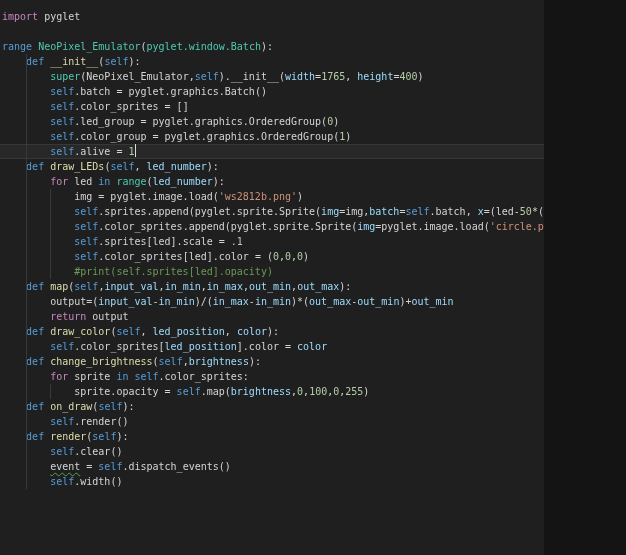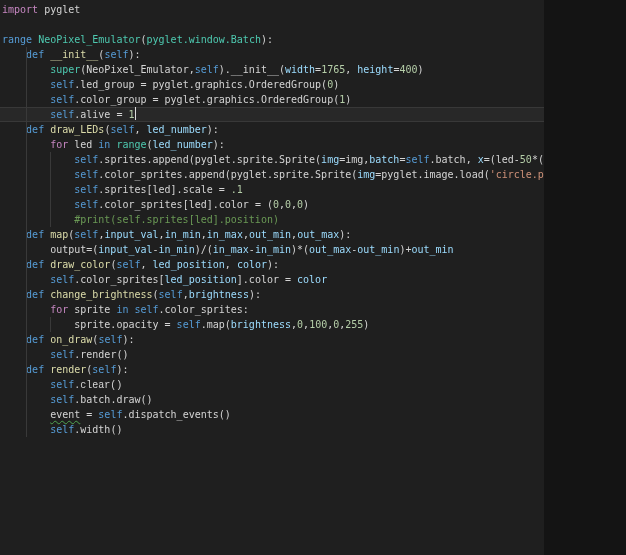--- a/index.html
+++ b/index.html
@@ -2,21 +2,21 @@
 <html><head>
 <meta charset="utf-8">
 <style>
   html,body{margin:0;padding:0;background:#141414;}
   #screen{
     width:544px;height:555px;
     overflow:hidden;
     font-family:"DejaVu Sans Mono", monospace;
     font-size:10px;
     line-height:15px;
-    padding-top:2px;
+    padding-top:9px;
     box-sizing:border-box;
     cursor:text;
   }
   .line{
     height:15px;
     white-space:pre;
     position:relative;
     padding-left:2px;
     box-sizing:border-box;
   }
@@ -45,37 +45,40 @@
 </style>
 </head>
 <body>
 
 <div id="screen" style="background: rgb(31, 31, 31);">
     <div class="line"><span style="color: rgb(197, 134, 192);">import</span><span style="color: rgb(212, 212, 212);"> pyglet</span></div>
     <div class="line"></div>
     <div class="line"><span style="color: rgb(86, 156, 214);">range</span><span style="color: rgb(212, 212, 212);"> </span><span style="color: rgb(78, 201, 176);">NeoPixel_Emulator</span><span style="color: rgb(212, 212, 212);">(</span><span style="color: rgb(78, 201, 176);">pyglet.window.Batch</span><span style="color: rgb(212, 212, 212);">):</span></div>
     <div class="line"><span class="guide" style="left: 26.08px; background: rgb(57, 57, 57);"></span><span style="color: rgb(212, 212, 212);">    </span><span style="color: rgb(86, 156, 214);">def</span><span style="color: rgb(212, 212, 212);"> </span><span style="color: rgb(220, 220, 170);">__init__</span><span style="color: rgb(212, 212, 212);">(</span><span style="color: rgb(86, 156, 214);">self</span><span style="color: rgb(212, 212, 212);">):</span></div>
     <div class="line"><span class="guide" style="left: 26.08px; background: rgb(57, 57, 57);"></span><span style="color: rgb(212, 212, 212);">        </span><span style="color: rgb(78, 201, 176);">super</span><span style="color: rgb(212, 212, 212);">(NeoPixel_Emulator,</span><span style="color: rgb(86, 156, 214);">self</span><span style="color: rgb(212, 212, 212);">).__init__(</span><span style="color: rgb(156, 220, 254);">width</span><span style="color: rgb(212, 212, 212);">=</span><span style="color: rgb(181, 206, 168);">1765</span><span style="color: rgb(212, 212, 212);">, </span><span style="color: rgb(156, 220, 254);">height</span><span style="color: rgb(212, 212, 212);">=</span><span style="color: rgb(181, 206, 168);">400</span><span style="color: rgb(212, 212, 212);">)</span></div>
+    <div class="line"><span class="guide" style="left: 26.08px; background: rgb(57, 57, 57);"></span><span style="color: rgb(212, 212, 212);">        </span><span style="color: rgb(86, 156, 214);">self</span><span style="color: rgb(212, 212, 212);">.batch = pyglet.graphics.Batch()</span></div>
+    <div class="line"><span class="guide" style="left: 26.08px; background: rgb(57, 57, 57);"></span><span style="color: rgb(212, 212, 212);">        </span><span style="color: rgb(86, 156, 214);">self</span><span style="color: rgb(212, 212, 212);">.color_sprites = []</span></div>
     <div class="line"><span class="guide" style="left: 26.08px; background: rgb(57, 57, 57);"></span><span style="color: rgb(212, 212, 212);">        </span><span style="color: rgb(86, 156, 214);">self</span><span style="color: rgb(212, 212, 212);">.led_group = pyglet.graphics.OrderedGroup(</span><span style="color: rgb(181, 206, 168);">0</span><span style="color: rgb(212, 212, 212);">)</span></div>
     <div class="line"><span class="guide" style="left: 26.08px; background: rgb(57, 57, 57);"></span><span style="color: rgb(212, 212, 212);">        </span><span style="color: rgb(86, 156, 214);">self</span><span style="color: rgb(212, 212, 212);">.color_group = pyglet.graphics.OrderedGroup(</span><span style="color: rgb(181, 206, 168);">1</span><span style="color: rgb(212, 212, 212);">)</span></div>
     <div class="line active" style="background: rgba(255, 255, 255, 0.043); box-shadow: rgba(255, 255, 255, 0.08) 0px 1px 0px inset, rgba(255, 255, 255, 0.08) 0px -1px 0px inset;"><span class="guide" style="left: 26.08px; background: rgb(57, 57, 57);"></span><span style="color: rgb(212, 212, 212);">        </span><span style="color: rgb(86, 156, 214);">self</span><span style="color: rgb(212, 212, 212);">.alive = </span><span style="color: rgb(181, 206, 168);">1</span><span class="cursor" style="background: rgb(220, 220, 220);"></span></div>
     <div class="line"><span class="guide" style="left: 26.08px; background: rgb(57, 57, 57);"></span><span style="color: rgb(212, 212, 212);">    </span><span style="color: rgb(86, 156, 214);">def</span><span style="color: rgb(212, 212, 212);"> </span><span style="color: rgb(220, 220, 170);">draw_LEDs</span><span style="color: rgb(212, 212, 212);">(</span><span style="color: rgb(86, 156, 214);">self</span><span style="color: rgb(212, 212, 212);">, </span><span style="color: rgb(156, 220, 254);">led_number</span><span style="color: rgb(212, 212, 212);">):</span></div>
     <div class="line"><span class="guide" style="left: 26.08px; background: rgb(57, 57, 57);"></span><span style="color: rgb(212, 212, 212);">        </span><span style="color: rgb(197, 134, 192);">for</span><span style="color: rgb(212, 212, 212);"> led </span><span style="color: rgb(86, 156, 214);">in</span><span style="color: rgb(212, 212, 212);"> </span><span style="color: rgb(78, 201, 176);">range</span><span style="color: rgb(212, 212, 212);">(</span><span style="color: rgb(156, 220, 254);">led_number</span><span style="color: rgb(212, 212, 212);">):</span></div>
+    <div class="line"><span class="guide" style="left: 26.08px; background: rgb(57, 57, 57);"></span><span class="guide" style="left: 50.16px; background: rgb(57, 57, 57);"></span><span style="color: rgb(212, 212, 212);">            img = pyglet.image.load(</span><span style="color: rgb(206, 145, 120);">'ws2812b.png'</span><span style="color: rgb(212, 212, 212);">)</span></div>
     <div class="line"><span class="guide" style="left: 26.08px; background: rgb(57, 57, 57);"></span><span class="guide" style="left: 50.16px; background: rgb(57, 57, 57);"></span><span style="color: rgb(212, 212, 212);">            </span><span style="color: rgb(86, 156, 214);">self</span><span style="color: rgb(212, 212, 212);">.sprites.append(pyglet.sprite.Sprite(</span><span style="color: rgb(156, 220, 254);">img</span><span style="color: rgb(212, 212, 212);">=img,</span><span style="color: rgb(156, 220, 254);">batch</span><span style="color: rgb(212, 212, 212);">=</span><span style="color: rgb(86, 156, 214);">self</span><span style="color: rgb(212, 212, 212);">.batch, </span><span style="color: rgb(156, 220, 254);">x</span><span style="color: rgb(212, 212, 212);">=(led-</span><span style="color: rgb(181, 206, 168);">50</span><span style="color: rgb(212, 212, 212);">*(led//</span><span style="color: rgb(181, 206, 168);">50</span><span style="color: rgb(212, 212, 212);">))*</span><span style="color: rgb(181, 206, 168);">35</span><span style="color: rgb(212, 212, 212);">,</span></div>
     <div class="line"><span class="guide" style="left: 26.08px; background: rgb(57, 57, 57);"></span><span class="guide" style="left: 50.16px; background: rgb(57, 57, 57);"></span><span style="color: rgb(212, 212, 212);">            </span><span style="color: rgb(86, 156, 214);">self</span><span style="color: rgb(212, 212, 212);">.color_sprites.append(pyglet.sprite.Sprite(</span><span style="color: rgb(156, 220, 254);">img</span><span style="color: rgb(212, 212, 212);">=pyglet.image.load(</span><span style="color: rgb(206, 145, 120);">'circle.png'</span><span style="color: rgb(212, 212, 212);">),</span><span style="color: rgb(156, 220, 254);">batch</span><span style="color: rgb(212, 212, 212);">=</span><span style="color: rgb(86, 156, 214);">self</span></div>
     <div class="line"><span class="guide" style="left: 26.08px; background: rgb(57, 57, 57);"></span><span class="guide" style="left: 50.16px; background: rgb(57, 57, 57);"></span><span style="color: rgb(212, 212, 212);">            </span><span style="color: rgb(86, 156, 214);">self</span><span style="color: rgb(212, 212, 212);">.sprites[led].scale = </span><span style="color: rgb(181, 206, 168);">.1</span></div>
     <div class="line"><span class="guide" style="left: 26.08px; background: rgb(57, 57, 57);"></span><span class="guide" style="left: 50.16px; background: rgb(57, 57, 57);"></span><span style="color: rgb(212, 212, 212);">            </span><span style="color: rgb(86, 156, 214);">self</span><span style="color: rgb(212, 212, 212);">.color_sprites[led].color = (</span><span style="color: rgb(181, 206, 168);">0</span><span style="color: rgb(212, 212, 212);">,</span><span style="color: rgb(181, 206, 168);">0</span><span style="color: rgb(212, 212, 212);">,</span><span style="color: rgb(181, 206, 168);">0</span><span style="color: rgb(212, 212, 212);">)</span></div>
-    <div class="line"><span class="guide" style="left: 26.08px; background: rgb(57, 57, 57);"></span><span class="guide" style="left: 50.16px; background: rgb(57, 57, 57);"></span><span style="color: rgb(212, 212, 212);">            </span><span style="color: rgb(106, 153, 85);">#print(self.sprites[led].position)</span></div>
+    <div class="line"><span class="guide" style="left: 26.08px; background: rgb(57, 57, 57);"></span><span class="guide" style="left: 50.16px; background: rgb(57, 57, 57);"></span><span style="color: rgb(212, 212, 212);">            </span><span style="color: rgb(106, 153, 85);">#print(self.sprites[led].opacity)</span></div>
     <div class="line"><span class="guide" style="left: 26.08px; background: rgb(57, 57, 57);"></span><span style="color: rgb(212, 212, 212);">    </span><span style="color: rgb(86, 156, 214);">def</span><span style="color: rgb(212, 212, 212);"> </span><span style="color: rgb(220, 220, 170);">map</span><span style="color: rgb(212, 212, 212);">(</span><span style="color: rgb(86, 156, 214);">self</span><span style="color: rgb(212, 212, 212);">,</span><span style="color: rgb(156, 220, 254);">input_val</span><span style="color: rgb(212, 212, 212);">,</span><span style="color: rgb(156, 220, 254);">in_min</span><span style="color: rgb(212, 212, 212);">,</span><span style="color: rgb(156, 220, 254);">in_max</span><span style="color: rgb(212, 212, 212);">,</span><span style="color: rgb(156, 220, 254);">out_min</span><span style="color: rgb(212, 212, 212);">,</span><span style="color: rgb(156, 220, 254);">out_max</span><span style="color: rgb(212, 212, 212);">):</span></div>
     <div class="line"><span class="guide" style="left: 26.08px; background: rgb(57, 57, 57);"></span><span style="color: rgb(212, 212, 212);">        output=(</span><span style="color: rgb(156, 220, 254);">input_val</span><span style="color: rgb(212, 212, 212);">-</span><span style="color: rgb(156, 220, 254);">in_min</span><span style="color: rgb(212, 212, 212);">)/(</span><span style="color: rgb(156, 220, 254);">in_max</span><span style="color: rgb(212, 212, 212);">-</span><span style="color: rgb(156, 220, 254);">in_min</span><span style="color: rgb(212, 212, 212);">)*(</span><span style="color: rgb(156, 220, 254);">out_max</span><span style="color: rgb(212, 212, 212);">-</span><span style="color: rgb(156, 220, 254);">out_min</span><span style="color: rgb(212, 212, 212);">)+</span><span style="color: rgb(156, 220, 254);">out_min</span></div>
+    <div class="line"><span class="guide" style="left: 26.08px; background: rgb(57, 57, 57);"></span><span style="color: rgb(212, 212, 212);">        </span><span style="color: rgb(197, 134, 192);">return</span><span style="color: rgb(212, 212, 212);"> output</span></div>
     <div class="line"><span class="guide" style="left: 26.08px; background: rgb(57, 57, 57);"></span><span style="color: rgb(212, 212, 212);">    </span><span style="color: rgb(86, 156, 214);">def</span><span style="color: rgb(212, 212, 212);"> </span><span style="color: rgb(220, 220, 170);">draw_color</span><span style="color: rgb(212, 212, 212);">(</span><span style="color: rgb(86, 156, 214);">self</span><span style="color: rgb(212, 212, 212);">, </span><span style="color: rgb(156, 220, 254);">led_position</span><span style="color: rgb(212, 212, 212);">, </span><span style="color: rgb(156, 220, 254);">color</span><span style="color: rgb(212, 212, 212);">):</span></div>
     <div class="line"><span class="guide" style="left: 26.08px; background: rgb(57, 57, 57);"></span><span style="color: rgb(212, 212, 212);">        </span><span style="color: rgb(86, 156, 214);">self</span><span style="color: rgb(212, 212, 212);">.color_sprites[</span><span style="color: rgb(156, 220, 254);">led_position</span><span style="color: rgb(212, 212, 212);">].color = </span><span style="color: rgb(156, 220, 254);">color</span></div>
     <div class="line"><span class="guide" style="left: 26.08px; background: rgb(57, 57, 57);"></span><span style="color: rgb(212, 212, 212);">    </span><span style="color: rgb(86, 156, 214);">def</span><span style="color: rgb(212, 212, 212);"> </span><span style="color: rgb(220, 220, 170);">change_brightness</span><span style="color: rgb(212, 212, 212);">(</span><span style="color: rgb(86, 156, 214);">self</span><span style="color: rgb(212, 212, 212);">,</span><span style="color: rgb(156, 220, 254);">brightness</span><span style="color: rgb(212, 212, 212);">):</span></div>
     <div class="line"><span class="guide" style="left: 26.08px; background: rgb(57, 57, 57);"></span><span style="color: rgb(212, 212, 212);">        </span><span style="color: rgb(197, 134, 192);">for</span><span style="color: rgb(212, 212, 212);"> sprite </span><span style="color: rgb(86, 156, 214);">in</span><span style="color: rgb(212, 212, 212);"> </span><span style="color: rgb(86, 156, 214);">self</span><span style="color: rgb(212, 212, 212);">.color_sprites:</span></div>
     <div class="line"><span class="guide" style="left: 26.08px; background: rgb(57, 57, 57);"></span><span class="guide" style="left: 50.16px; background: rgb(57, 57, 57);"></span><span style="color: rgb(212, 212, 212);">            sprite.opacity = </span><span style="color: rgb(86, 156, 214);">self</span><span style="color: rgb(212, 212, 212);">.map(</span><span style="color: rgb(156, 220, 254);">brightness</span><span style="color: rgb(212, 212, 212);">,</span><span style="color: rgb(181, 206, 168);">0</span><span style="color: rgb(212, 212, 212);">,</span><span style="color: rgb(181, 206, 168);">100</span><span style="color: rgb(212, 212, 212);">,</span><span style="color: rgb(181, 206, 168);">0</span><span style="color: rgb(212, 212, 212);">,</span><span style="color: rgb(181, 206, 168);">255</span><span style="color: rgb(212, 212, 212);">)</span></div>
     <div class="line"><span class="guide" style="left: 26.08px; background: rgb(57, 57, 57);"></span><span style="color: rgb(212, 212, 212);">    </span><span style="color: rgb(86, 156, 214);">def</span><span style="color: rgb(212, 212, 212);"> </span><span style="color: rgb(220, 220, 170);">on_draw</span><span style="color: rgb(212, 212, 212);">(</span><span style="color: rgb(86, 156, 214);">self</span><span style="color: rgb(212, 212, 212);">):</span></div>
     <div class="line"><span class="guide" style="left: 26.08px; background: rgb(57, 57, 57);"></span><span style="color: rgb(212, 212, 212);">        </span><span style="color: rgb(86, 156, 214);">self</span><span style="color: rgb(212, 212, 212);">.render()</span></div>
     <div class="line"><span class="guide" style="left: 26.08px; background: rgb(57, 57, 57);"></span><span style="color: rgb(212, 212, 212);">    </span><span style="color: rgb(86, 156, 214);">def</span><span style="color: rgb(212, 212, 212);"> </span><span style="color: rgb(220, 220, 170);">render</span><span style="color: rgb(212, 212, 212);">(</span><span style="color: rgb(86, 156, 214);">self</span><span style="color: rgb(212, 212, 212);">):</span></div>
-    <div class="line"><span class="guide" style="left: 26.08px; background: rgb(57, 57, 57);"></span><span style="color: rgb(212, 212, 212);">        </span><span style="color: rgb(86, 156, 214);">self</span><span style="color: rgb(212, 212, 212); font-family: Liberation Mono, monospace;">.clear()</span></div>
-    <div class="line"><span class="guide" style="left: 26.08px; background: rgb(57, 57, 57);"></span><span style="color: rgb(212, 212, 212);">        </span><span style="color: rgb(86, 156, 214);">self</span><span style="color: rgb(212, 212, 212);">.batch.draw()</span></div>
+    <div class="line"><span class="guide" style="left: 26.08px; background: rgb(57, 57, 57);"></span><span style="color: rgb(212, 212, 212);">        </span><span style="color: rgb(86, 156, 214);">self</span><span style="color: rgb(212, 212, 212);">.clear()</span></div>
     <div class="line"><span class="guide" style="left: 26.08px; background: rgb(57, 57, 57);"></span><span style="color: rgb(212, 212, 212);">        </span><span class="squiggle" style="color: rgb(212, 212, 212); text-decoration-color: rgb(79, 163, 79);">event</span><span style="color: rgb(212, 212, 212);"> = </span><span style="color: rgb(86, 156, 214);">self</span><span style="color: rgb(212, 212, 212);">.dispatch_events()</span></div>
     <div class="line"><span class="guide" style="left: 26.08px; background: rgb(57, 57, 57);"></span><span style="color: rgb(212, 212, 212);">        </span><span style="color: rgb(86, 156, 214);">self</span><span style="color: rgb(212, 212, 212);">.width()</span></div>
   </div>
 
 </body></html>

